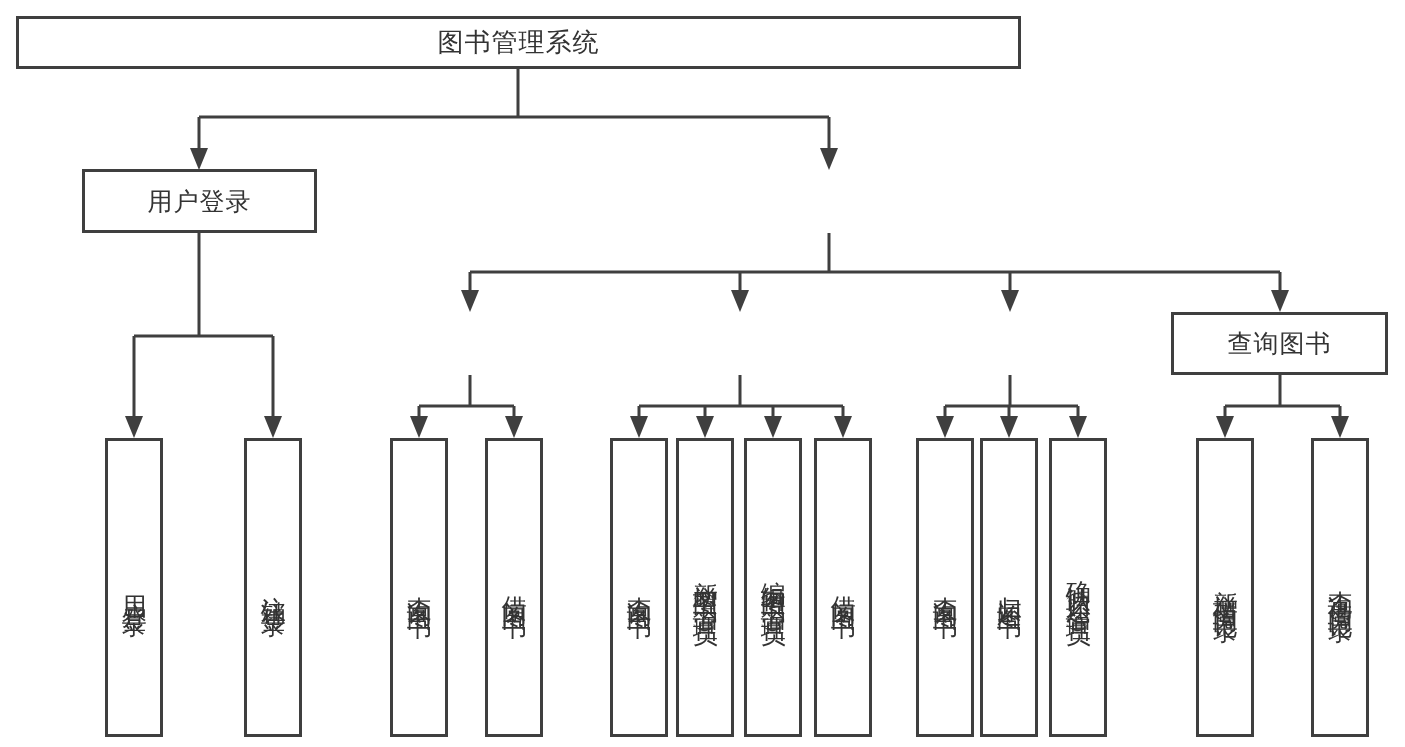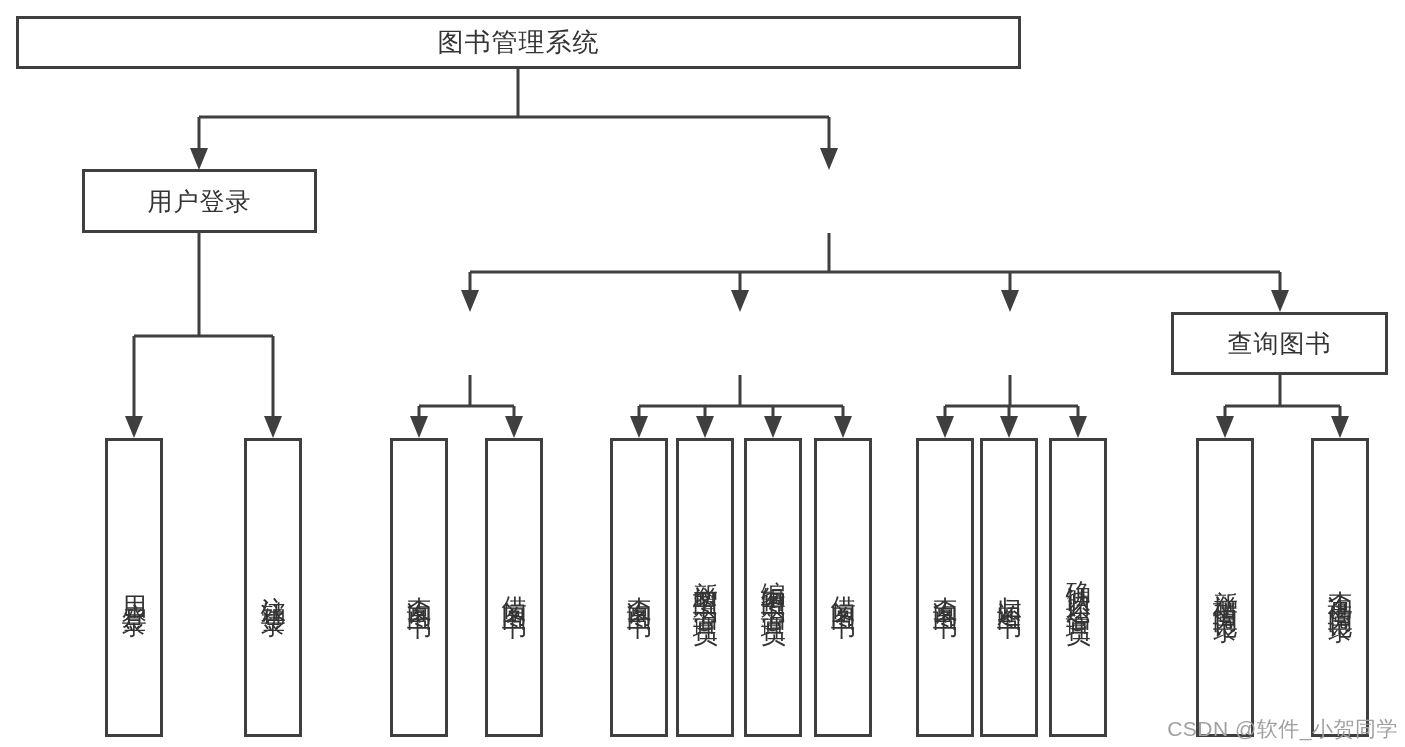--- a/index.html
+++ b/index.html
@@ -182,15 +182,14 @@
     <span class="vtext">确认归还（管理员）</span>
   </div>
 
   <div class="box" style="left:1196px;top:438px;width:58px;height:299px">
     <span class="vtext">新增借阅记录</span>
   </div>
   <div class="box" style="left:1311px;top:438px;width:58px;height:299px">
     <span class="vtext">查询借阅记录</span>
   </div>
 
-  <div class="watermark">CSDN @软件_小贺同学</div>
 
 </div>
 
 </body></html>

